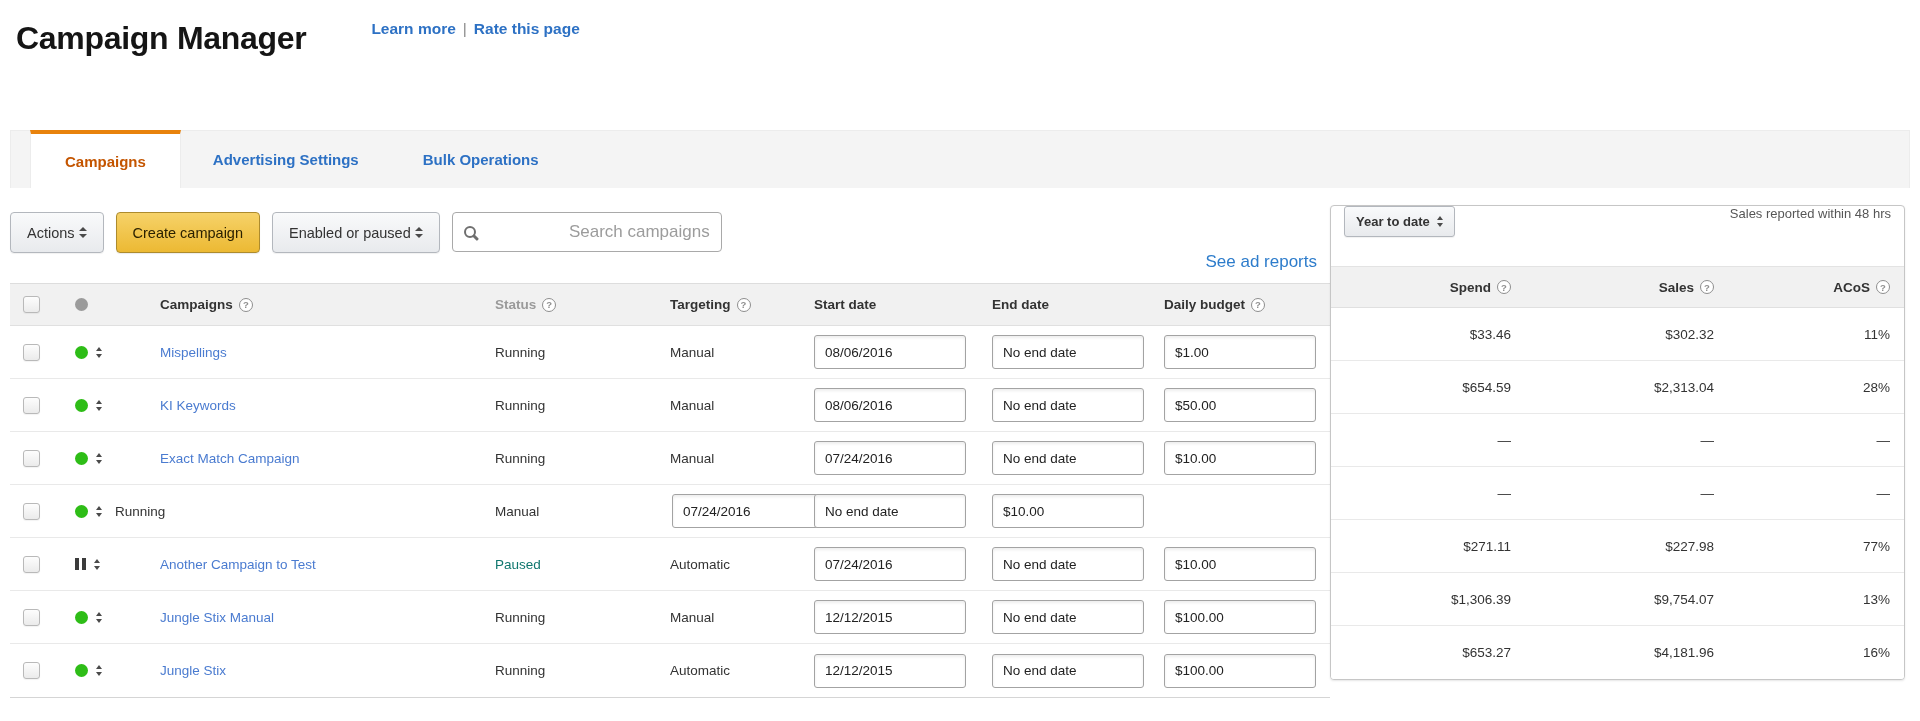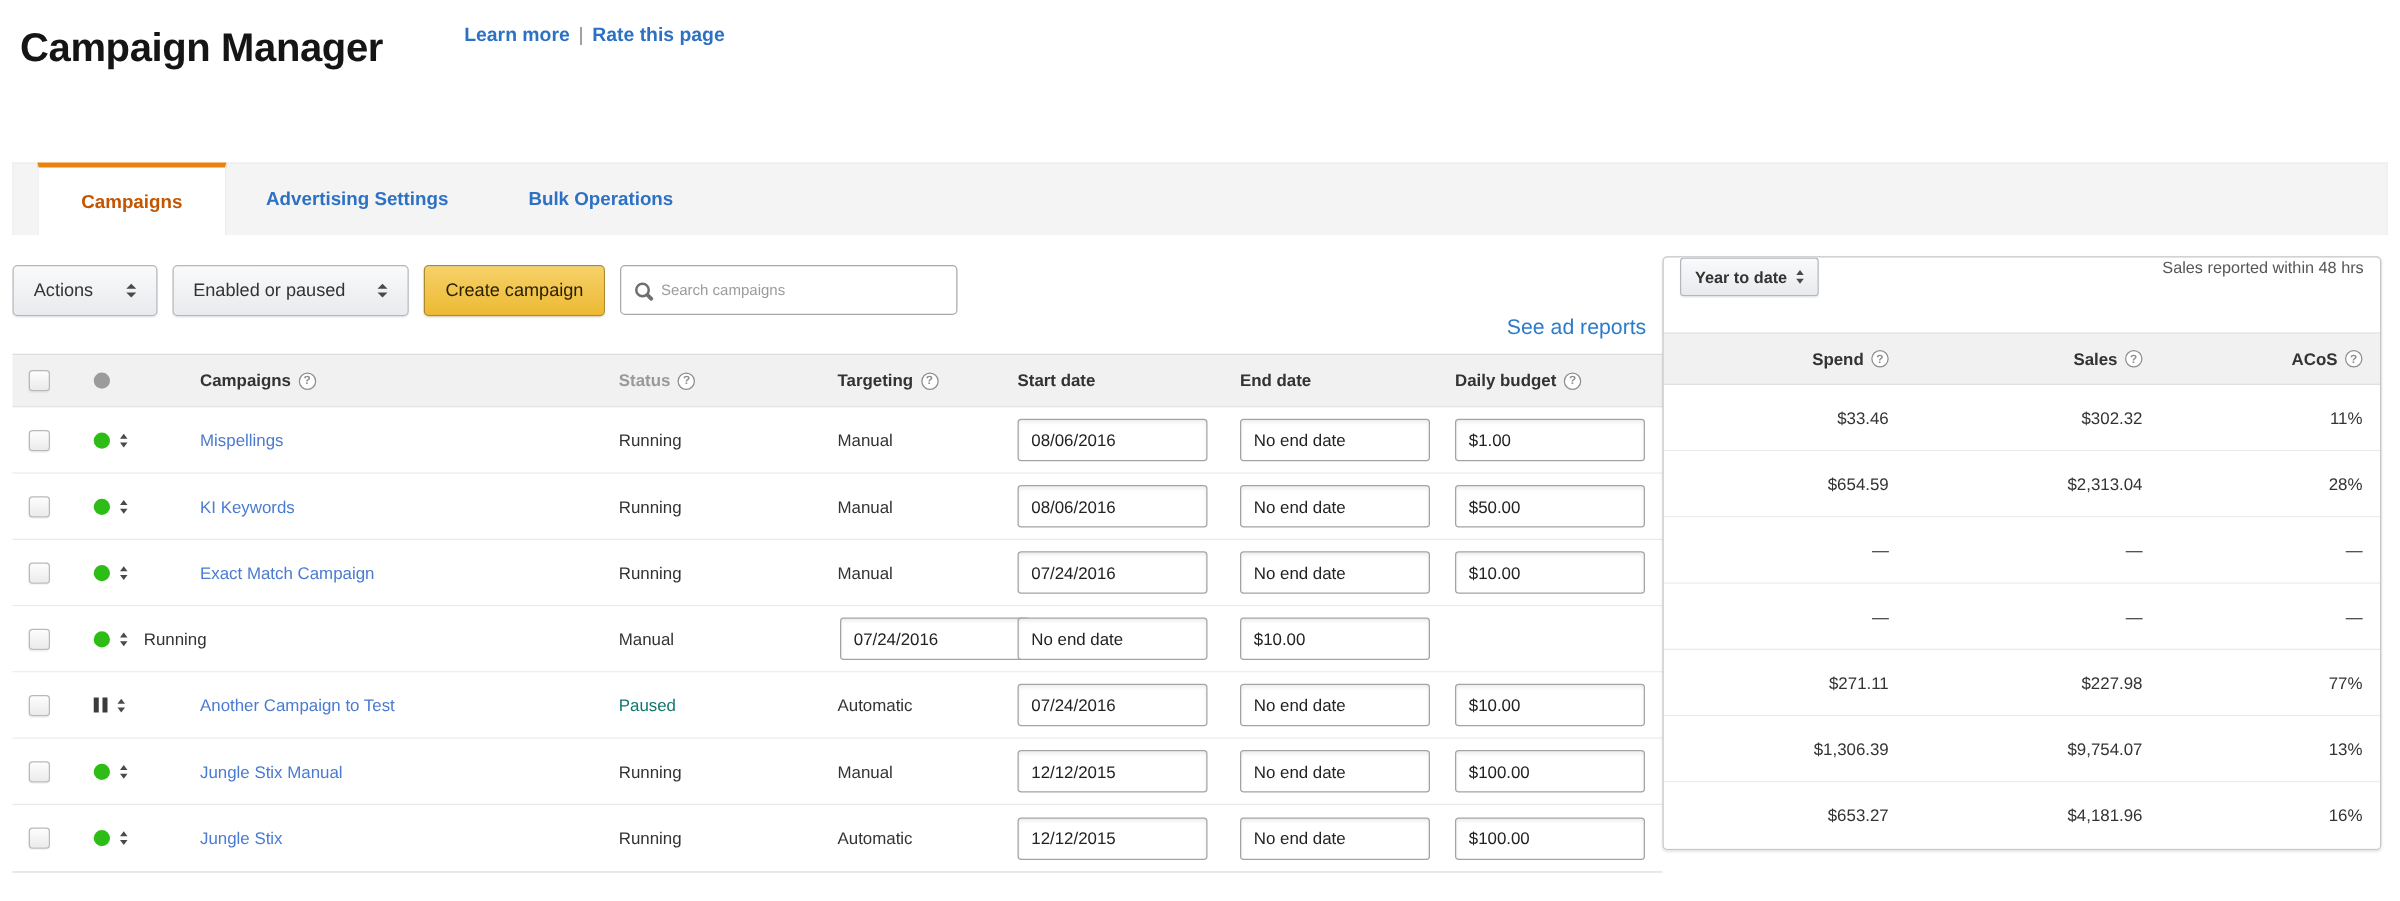--- a/index.html
+++ b/index.html
@@ -23,38 +23,38 @@
     color:#c45500; font-weight:700; padding:0 34px; }
 
   
   .main { margin:0 10px; display:flex; }
   .left-col { width:1320px; }
   .right-col { width:580px; }
 
   
   .toolbar { height:95px; position:relative; padding-top:24px; display:flex; gap:12px; }
   .btn { height:41px; border-radius:4px; font-size:14.5px; display:inline-flex;
-    align-items:center; gap:26px; padding:0 16px; cursor:pointer; color:#333; }
+    align-items:center; gap:4px; padding:0 16px; cursor:pointer; color:#333; }
   .btn-gray { background:linear-gradient(#f9fafb,#e8eaed); border:1px solid #b3b7bd;
     box-shadow:0 1px 1px rgba(0,0,0,0.06); }
   .btn-gold { background:linear-gradient(#f6d269,#ecb933); border:1px solid #ad8b2d;
     color:#2b2100; box-shadow:0 1px 1px rgba(0,0,0,0.08); }
   .updown { display:inline-flex; flex-direction:column; gap:3px; }
   .updown i { display:block; width:0; height:0; border-left:4px solid transparent;
     border-right:4px solid transparent; }
   .updown .u { border-bottom:4px solid #4a4a4a; }
   .updown .d { border-top:4px solid #4a4a4a; }
   .searchbox { width:270px; height:40px; background:#fff; border:1px solid #a9a9a9;
     border-radius:4px; display:flex; align-items:center; padding:0 11px; gap:9px; }
   .mag { width:12px; height:12px; border:2px solid #6f6f6f; border-radius:50%;
     position:relative; flex:none; }
   .mag::after { content:""; position:absolute; width:3px; height:7px; background:#6f6f6f;
     transform:rotate(-45deg); right:-3px; bottom:-5px; border-radius:1px; }
-  .searchbox input { border:none; outline:none; flex:1; font-size:12px;
-    font-family:"Liberation Sans",sans-serif; color:#333; background:transparent; }
+  .searchbox input { border:none; outline:none; flex:1; font-size:17px;
+    font-family:"Liberation Sans",sans-serif; color:#333; background:transparent;text-align:right; }
   .searchbox input::placeholder { color:#9c9c9c; }
   .see-reports { position:absolute; right:13px; bottom:11px; font-size:17px;
     color:#2d7ccb; text-decoration:none; cursor:pointer; }
 
   
   .table-left { border-top:1px solid #ddd; border-bottom:1px solid #d5d5d5; }
   .lrow { display:grid; grid-template-columns:45px 60px 380px 175px 142px 178px 172px 1fr;
     align-items:center; }
   .lhead { height:42px; background:#f1f1f1; font-weight:700; font-size:13.5px;
     border-bottom:1px solid #e0e0e0; }
@@ -123,29 +123,29 @@
   <div class="left-col">
 
     <div class="toolbar">
       <div class="btn btn-gray">
         <span>Actions</span>
         <span class="updown">
             <i class="u"></i>
             <i class="d"></i>
           </span>
       </div>
+      <div class="btn btn-gold">
+        <span>Create campaign</span>
+      </div>
       <div class="btn btn-gray">
         <span>Enabled or paused</span>
         <span class="updown">
             <i class="u"></i>
             <i class="d"></i>
           </span>
-      </div>
-      <div class="btn btn-gold">
-        <span>Create campaign</span>
       </div>
       <div class="searchbox">
         <span class="mag"></span>
         <input type="text" placeholder="Search campaigns" style="">
       </div>
       <a class="see-reports">See ad reports</a>
     </div>
 
     <div class="table-left">
       <div class="lrow lhead">

